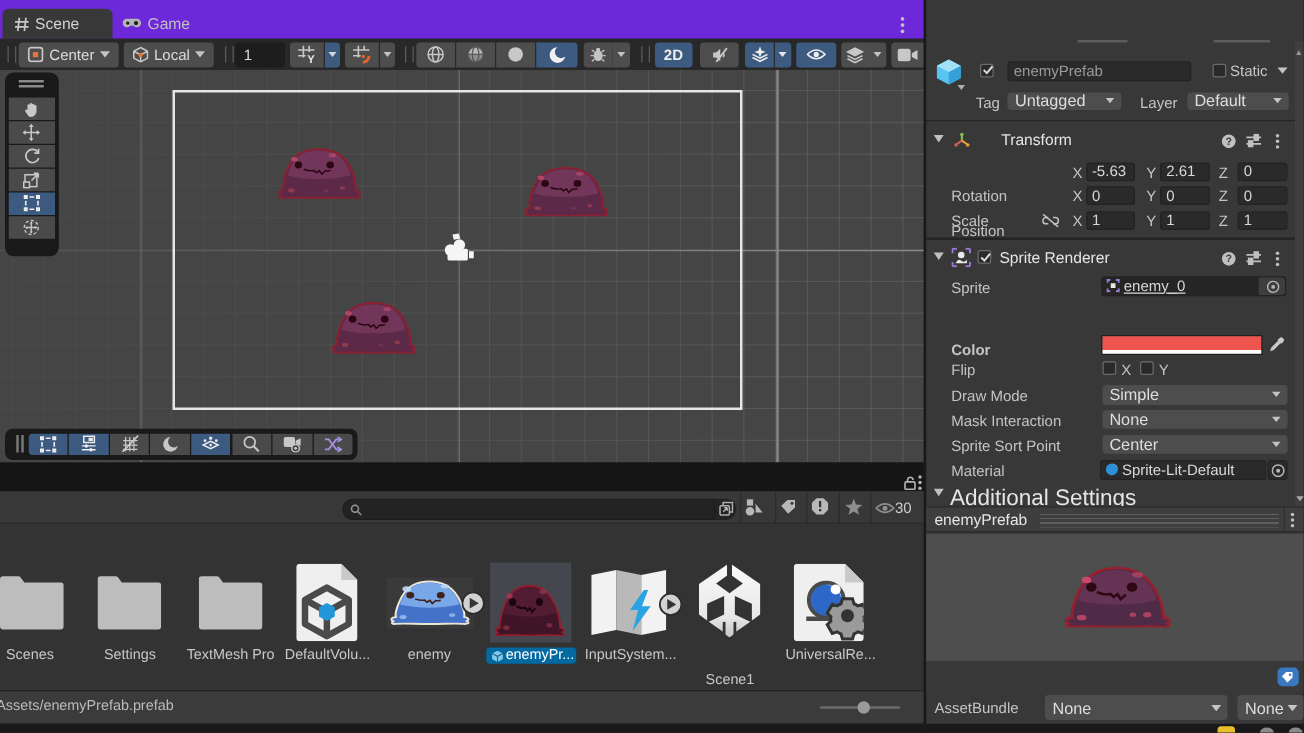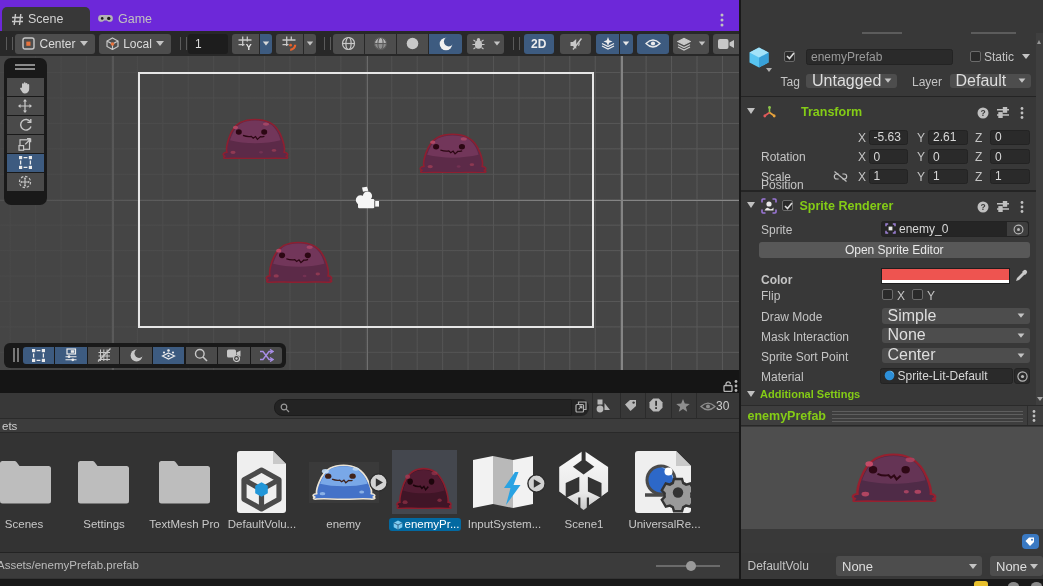--- a/index.html
+++ b/index.html
@@ -48,24 +48,24 @@
 #proj-head { position:absolute; left:0; top:49px; width:739px; height:14px; background:#3c3c3c; border-bottom:1px solid #292929; font-size:11.5px; color:#cfcfcf; }
 #proj-foot { position:absolute; left:0; top:182px; width:739px; height:26px; background:#3b3b3b; border-top:1px solid #232323; }
 #proj-black { position:absolute; left:0; top:208.5px; width:739px; height:7.5px; background:#191919; }
 .asset-label { position:absolute; top:85px; width:90px; text-align:center; font-size:11.5px; color:#c8c8c8; white-space:nowrap; }
 
 #inspector { left:741px; top:0; width:302px; height:586px; background:#383838; }
 #divider-v { left:739px; top:0; width:2px; height:586px; background:#191919; }
 #insp-tabbar { position:absolute; left:0; top:0; width:302px; height:31px; background:#191919; }
 .row-label { position:absolute; color:#c4c4c4; font-size:12px; }
 .ifield { position:absolute; background:#2a2a2a; border-radius:2.5px; border:1px solid #232323; color:#d8d8d8; font-size:12px; display:flex; align-items:center; padding-left:4px; }
-.idrop { position:absolute; background:#4d4d4d; border-radius:3px; color:#dedede; font-size:16px; display:flex; align-items:center; padding-left:6px; }
+.idrop { position:absolute; background:#4d4d4d; border-radius:3px; color:#dedede; font-size:13px; display:flex; align-items:center; padding-left:6px; }
 .idrop .arr { position:absolute; right:5px; }
 .chk { position:absolute; width:11px; height:11px; background:#2a2a2a; border:1px solid #6b6b6b; border-radius:2px; }
-.bold { font-weight:bold; color:#84cc16; }
+.bold { font-weight:normal; color:#e5e5e5; }
 </style>
 </head>
 <body>
 <div id="root">
 
 <div class="abs tabbar" style="left:0;top:0;width:739px;height:31px;">
   <div class="tab-active" style="position:absolute;left:2px;top:7px;width:88px;height:24px;">
     <svg style="margin-left:10px;" width="11" height="11" viewBox="0 0 11 11">
           <g stroke="#c8c8c8" stroke-width="1.4" fill="none">
             <path d="M3.5 0 L2.2 11 M8.8 0 L7.5 11 M0 3.5 L11 3.5 M0 7.5 L11 7.5"></path>
@@ -442,23 +442,20 @@
     <svg class="abs" style="left:676px;top:6px;" width="14" height="13" viewBox="0 0 14 13">
           <path d="M7 0 L8.8 4.6 L13.8 4.9 L9.9 8 L11.2 12.8 L7 10.1 L2.8 12.8 L4.1 8 L0.2 4.9 L5.2 4.6 Z" fill="#8e8e8e"></path>
         </svg>
     <div class="abs" style="left:695.5px;top:0;width:1px;height:26px;background:#2b2b2b;"></div>
     <svg class="abs" style="left:700px;top:8px;" width="16" height="11" viewBox="0 0 16 11">
           <path d="M1 5.5 Q8 -1.2 15 5.5 Q8 12.2 1 5.5 Z" fill="none" stroke="#8e8e8e" stroke-width="1.3"></path>
           <circle cx="8" cy="5.5" r="2" fill="#8e8e8e"></circle>
         </svg>
     <span class="abs" style="left:716px;top:6px;color:#cccccc;">30</span>
   </div>
-  <div id="proj-head">
-        <span style="position:absolute;left:2px;top:1px;">ets</span>
-      </div>
 
   <div class="abs" style="left:0;top:63px;width:739px;height:119px;overflow:hidden;">
 
     <svg class="abs" style="left:0px;top:27px;" width="51" height="44" viewBox="0 0 51 44">
           <use href="#folder"></use>
         </svg>
     <svg class="abs" style="left:78px;top:27px;" width="51" height="44" viewBox="0 0 51 44">
           <use href="#folder"></use>
         </svg>
     <svg class="abs" style="left:159px;top:27px;" width="51" height="44" viewBox="0 0 51 44">
@@ -528,21 +525,21 @@
         <polygon points="7.7,33 21.3,26.8 21.3,41.5 7.7,48"></polygon>
         <polygon points="29.9,26.8 43.5,33 43.5,48 29.9,41.5"></polygon>
         <rect x="20.2" y="47.5" width="2.2" height="12.5"></rect>
         <rect x="28.8" y="47.5" width="2.2" height="12.5"></rect>
       </g>
       <g stroke="#333333" stroke-width="2.6">
         <line x1="1" y1="43.6" x2="20.6" y2="57"></line>
         <line x1="50.2" y1="43.6" x2="30.6" y2="57"></line>
       </g>
     </svg>
-    <div class="asset-label" style="left:539px;">Scene1</div>
+    <div class="asset-label" style="left:539px;margin-top:20px;">Scene1</div>
 
     <svg class="abs" style="left:635px;top:18px;" width="56" height="62" viewBox="0 0 56 62">
       <path d="M0 3 a3 3 0 0 1 3 -3 H41 L56 15 V59 a3 3 0 0 1 -3 3 H3 a3 3 0 0 1 -3 -3 Z" fill="#efefef"></path>
       <path d="M41 0 L56 15 H41 Z" fill="#c9c9c9"></path>
       <circle cx="26" cy="29" r="15.5" fill="#4a4a4a"></circle>
       <circle cx="26" cy="29" r="12.5" fill="#2d68c8"></circle>
       <path d="M26 16.5 a12.5 12.5 0 0 1 12.5 12.5 a16 16 0 0 0 -12.5 -12.5z" fill="#9dc0ea"></path>
       <circle cx="33.5" cy="20.5" r="4" fill="#fff"></circle>
       <path d="M10 44 H30" stroke="#4a4a4a" stroke-width="3.5"></path>
       <g transform="translate(43,41.5)">
@@ -691,29 +688,28 @@
       </svg>
 
   <span class="row-label" style="left:20px;top:223px;">Sprite</span>
   <div class="ifield" style="left:140px;top:220.5px;width:148px;height:16.5px;padding-left:0;background:#252525;">
     <svg style="margin-left:3px;" width="11" height="11" viewBox="0 0 11 11">
           <g stroke="#9b7fd4" stroke-width="1.5" fill="none">
             <path d="M1 3.2 V1 H3.2 M7.8 1 H10 V3.2 M10 7.8 V10 H7.8 M3.2 10 H1 V7.8"></path>
           </g>
           <rect x="3.6" y="3.6" width="3.8" height="3.8" fill="#e8e8e8"></rect>
         </svg>
-    <span style="margin-left:3px;">enemy_0</span>
+    <span style="margin-left:3px;text-decoration:underline;">enemy_0</span>
     <div style="position:absolute;right:0;top:0;width:21px;height:14.5px;background:#3e3e3e;border-radius:0 3px 3px 0;"></div>
     <svg style="position:absolute;right:4.5px;top:2.5px;" width="11" height="11" viewBox="0 0 11 11">
           <circle cx="5.5" cy="5.5" r="4.4" fill="none" stroke="#b8b8b8" stroke-width="1.1"></circle>
           <circle cx="5.5" cy="5.5" r="1.5" fill="#b8b8b8"></circle>
         </svg>
   </div>
 
-  <div class="abs flex" style="left:18px;top:242px;width:270.5px;height:16px;background:#585858;border-radius:3px;color:#e8e8e8;">Open Sprite Editor</div>
 
   <span class="row-label" style="left:20px;top:273px;font-weight:bold;">Color</span>
   <div class="abs" style="left:140px;top:268px;width:129px;height:16px;border:1px solid #1f1f1f;">
     <div style="position:absolute;left:0;top:0;width:127px;height:11px;background:#ee5450;"></div>
     <div style="position:absolute;left:0;top:11px;width:127px;height:3px;background:#ffffff;"></div>
   </div>
   <svg class="abs" style="left:274px;top:269px;" width="13" height="13" viewBox="0 0 13 13">
         <path d="M1 12 L2 9 L8 3 L10 5 L4 11 Z M8.5 1.5 a1.8 1.8 0 0 1 3 3 L10 6 L7 3 Z" fill="#c8c8c8"></path>
       </svg>
 
@@ -739,21 +735,21 @@
     <span style="margin-left:3px;">Sprite-Lit-Default</span>
   </div>
   <div class="abs" style="left:272.5px;top:367.5px;width:16px;height:16px;background:#2a2a2a;border-radius:3px;border:1px solid #232323;">
     <svg style="position:absolute;left:2px;top:2px;" width="11" height="11" viewBox="0 0 11 11">
           <circle cx="5.5" cy="5.5" r="4.6" fill="none" stroke="#b8b8b8" stroke-width="1.2"></circle>
           <circle cx="5.5" cy="5.5" r="1.6" fill="#b8b8b8"></circle>
         </svg>
   </div>
 
   <div class="abs" style="left:6px;top:391px;width:0;height:0;border-left:4.5px solid transparent;border-right:4.5px solid transparent;border-top:6px solid #c0c0c0;"></div>
-  <span class="abs bold" style="left:19px;top:388px;font-size:11px;">Additional Settings</span>
+  <span class="abs bold" style="left:19px;top:388px;font-size:18px;">Additional Settings</span>
 
   <div class="abs" style="left:0;top:405px;width:302px;height:20.5px;background:#3e3e3e;border-top:1.5px solid #2a2a2a;border-bottom:1px solid #282828;">
     <span class="abs bold" style="left:6.5px;top:3px;font-size:12.5px;">enemyPrefab</span>
     <div class="abs" style="left:91px;top:5px;width:191px;height:11px;background:repeating-linear-gradient(to bottom,#5e5e5e 0,#5e5e5e 1px,#3e3e3e 1px,#3e3e3e 3.4px);"></div>
     <div class="abs" style="left:286px;top:0;width:1px;height:19px;background:#2e2e2e;"></div>
     <svg class="abs" style="left:290.5px;top:4px;" width="4" height="12" viewBox="0 0 4 12">
           <g fill="#c0c0c0">
             <circle cx="2" cy="1.5" r="1.4"></circle>
             <circle cx="2" cy="6" r="1.4"></circle>
             <circle cx="2" cy="10.5" r="1.4"></circle>
@@ -768,21 +764,21 @@
   </div>
   <div class="abs" style="left:0;top:529px;width:302px;height:24px;background:#393939;">
     <div class="abs" style="left:281px;top:5px;width:17px;height:15px;background:#3a79c2;border-radius:4px;">
       <svg style="position:absolute;left:3px;top:2.5px;" width="11" height="10" viewBox="0 0 11 10">
             <path d="M0.5 4 L4 0.5 H9 V5 L5 9 Z" fill="#fff"></path>
             <circle cx="7" cy="2.8" r="1" fill="#3a79c2"></circle>
           </svg>
     </div>
   </div>
 
-  <span class="row-label" style="left:6.5px;top:559px;">DefaultVolu</span>
+  <span class="row-label" style="left:6.5px;top:559px;">AssetBundle</span>
   <div class="idrop" style="left:95px;top:556px;width:146px;height:20px;font-size:13px;">None<span class="arr"></span></div>
   <div class="idrop" style="left:249px;top:556px;width:53px;height:20px;font-size:13px;">None<span class="arr"></span></div>
   <div class="abs" style="left:0;top:578.5px;width:302px;height:7.5px;background:#191919;">
     <div style="position:absolute;left:233px;top:2px;width:14px;height:10px;background:#e8c02c;border-radius:3px;"></div>
     <div style="position:absolute;left:267px;top:3px;width:11px;height:8px;background:#8a8a8a;border-radius:50%;"></div>
     <div style="position:absolute;left:290px;top:3px;width:11px;height:8px;background:#8a8a8a;border-radius:50%;"></div>
   </div>
 </div>
 
 <svg width="0" height="0" style="position:absolute;">

